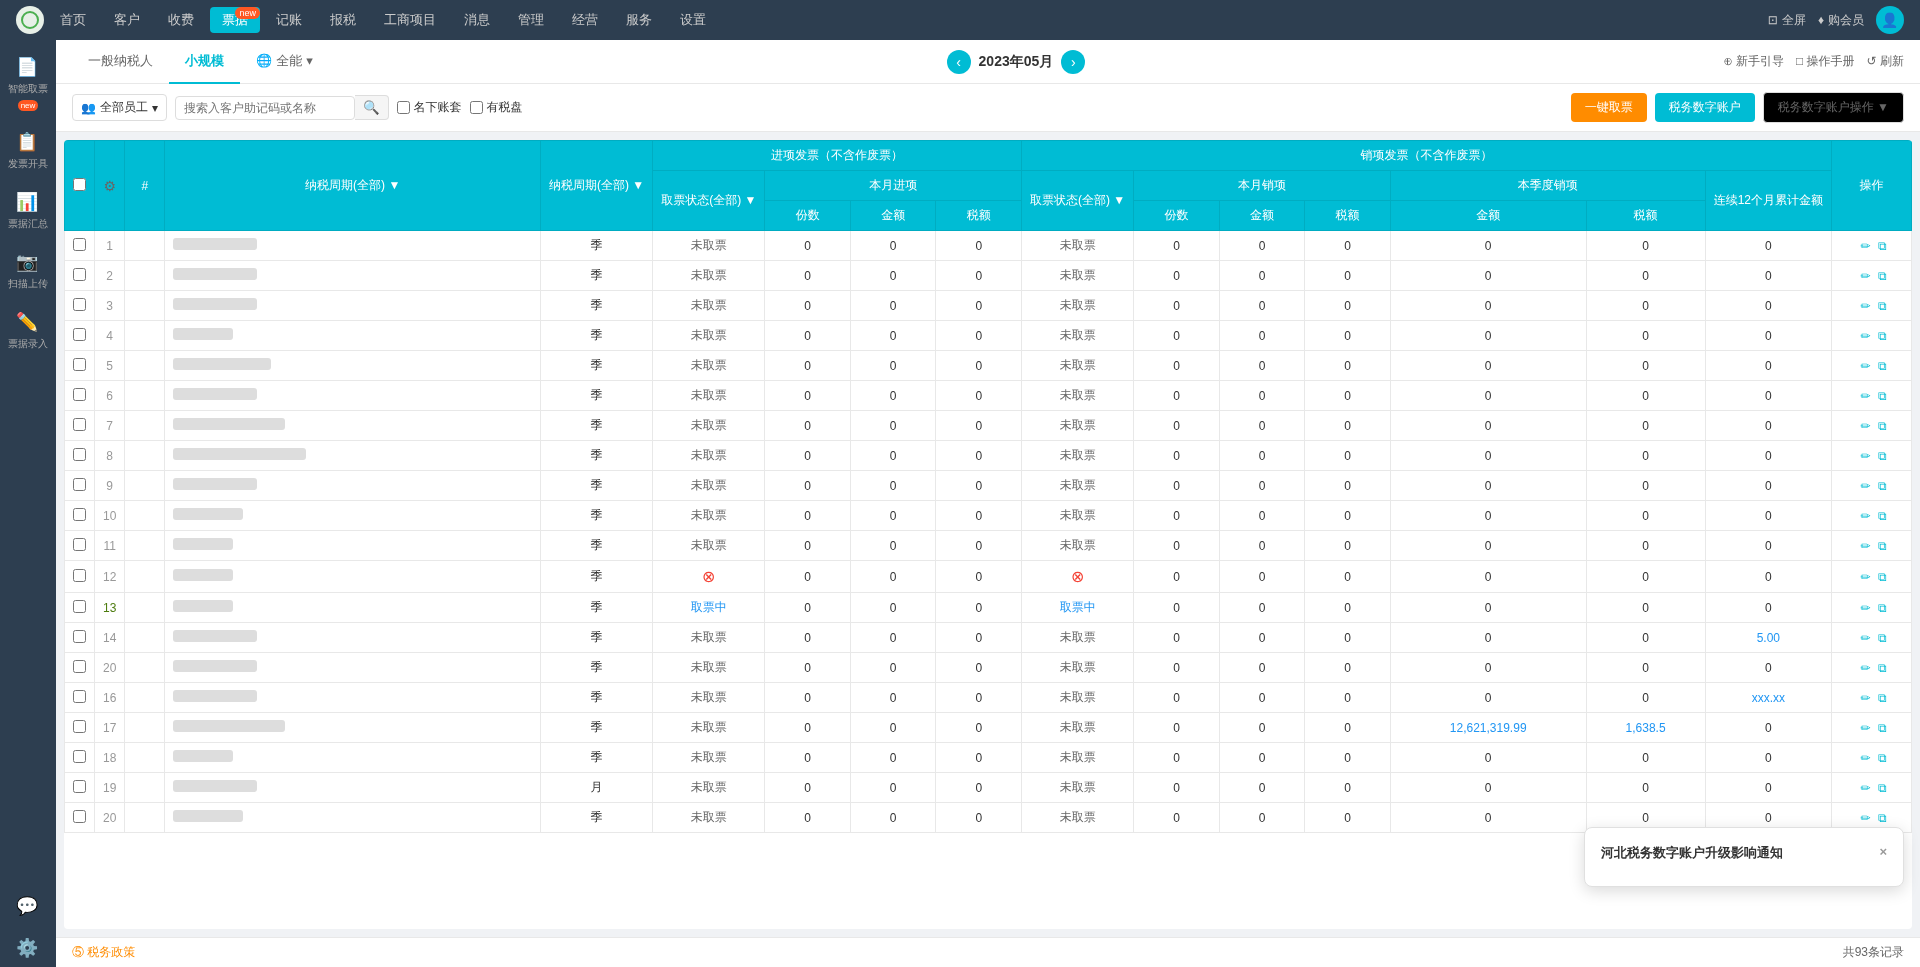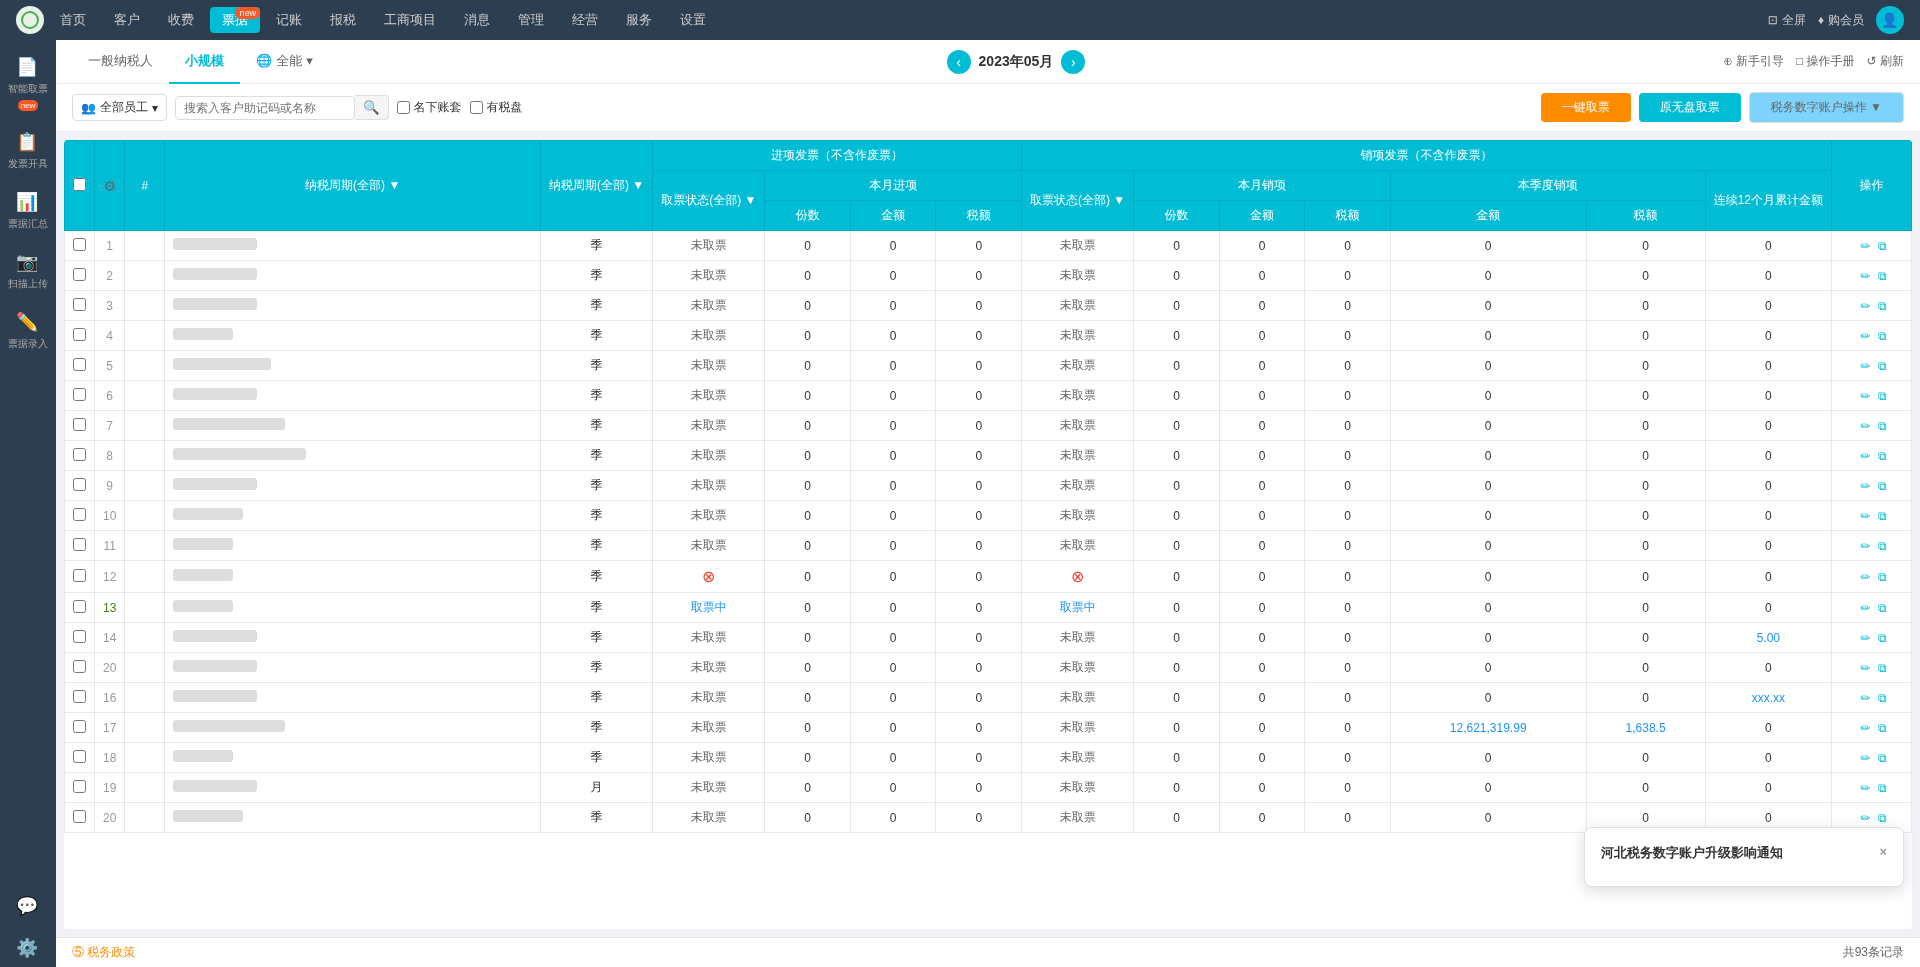--- a/index.html
+++ b/index.html
@@ -22,24 +22,24 @@
     .sidebar-item { display: flex; flex-direction: column; align-items: center; padding: 8px 4px; cursor: pointer; color: #aaa; font-size: 10px; gap: 4px; width: 100%; border-radius: 4px; }
     .sidebar-icon { font-size: 18px; }
     .sidebar-badge { background: #ff5722; color: #fff; font-size: 8px; padding: 1px 3px; border-radius: 6px; }
 
     
     .main { flex: 1; background: #f0f2f5; overflow: hidden; display: flex; flex-direction: column; }
     .sub-tab { padding: 12px 16px; cursor: pointer; color: #666; font-size: 13px; border-bottom: 2px solid transparent; }
     .sub-tab.active { color: #00bcd4; border-bottom: 2px solid #00bcd4; font-weight: bold; }
     .sub-tab-icon { display: flex; align-items: center; gap: 4px; }
     .nav-arrow { width: 24px; height: 24px; border-radius: 50%; background: #00bcd4; color: #fff; display: flex; align-items: center; justify-content: center; cursor: pointer; font-size: 14px; }
-    .btn { padding: 6px 21px; border: none; border-radius: 4px; cursor: pointer; font-size: 12px; }
+    .btn { padding: 6px 14px; border: none; border-radius: 4px; cursor: pointer; font-size: 12px; }
     .btn-primary { background: #ff8c00; color: #fff; }
     .btn-teal { background: #00bcd4; color: #fff; }
-    .btn-outline { background: #7dd3fc; border: 1px solid #ddd; color: #666; }
+    .btn-outline { background: #000000; border: 1px solid #ddd; color: #666; }
 
     
     .filter-bar { background: #fff; padding: 8px 16px; display: flex; align-items: center; gap: 8px; border-bottom: 1px solid #e8e8e8; }
     .employee-select { display: flex; align-items: center; gap: 4px; padding: 4px 8px; border: 1px solid #ddd; border-radius: 4px; font-size: 12px; cursor: pointer; }
     .search-input { padding: 4px 8px; border: 1px solid #ddd; border-radius: 4px; width: 180px; font-size: 12px; }
     .search-btn { padding: 4px 8px; background: #f5f5f5; border: 1px solid #ddd; border-left: none; border-radius: 0 4px 4px 0; cursor: pointer; }
     .checkbox-label { display: flex; align-items: center; gap: 4px; cursor: pointer; font-size: 12px; }
 
     
     .table-container { flex: 1; overflow: auto; padding: 0; background: #fff; margin: 8px; border-radius: 4px; }
@@ -182,21 +182,21 @@
       <label class="checkbox-label">
         <input type="checkbox" style="">
         <span>名下账套</span>
       </label>
       <label class="checkbox-label">
         <input type="checkbox" style="">
         <span>有税盘</span>
       </label>
       <div style="flex:1;"></div>
       <button class="btn btn-primary">一键取票</button>
-      <button class="btn btn-teal">原无盘取票</button>
+      <button class="btn btn-teal">税务数字账户</button>
       <button class="btn btn-outline">税务数字账户操作 ▼</button>
     </div>
 
     <div class="table-container">
       <table>
         <thead>
           <tr>
             <th rowspan="3" style="width:30px;">
               <input type="checkbox" style="">
             </th>

